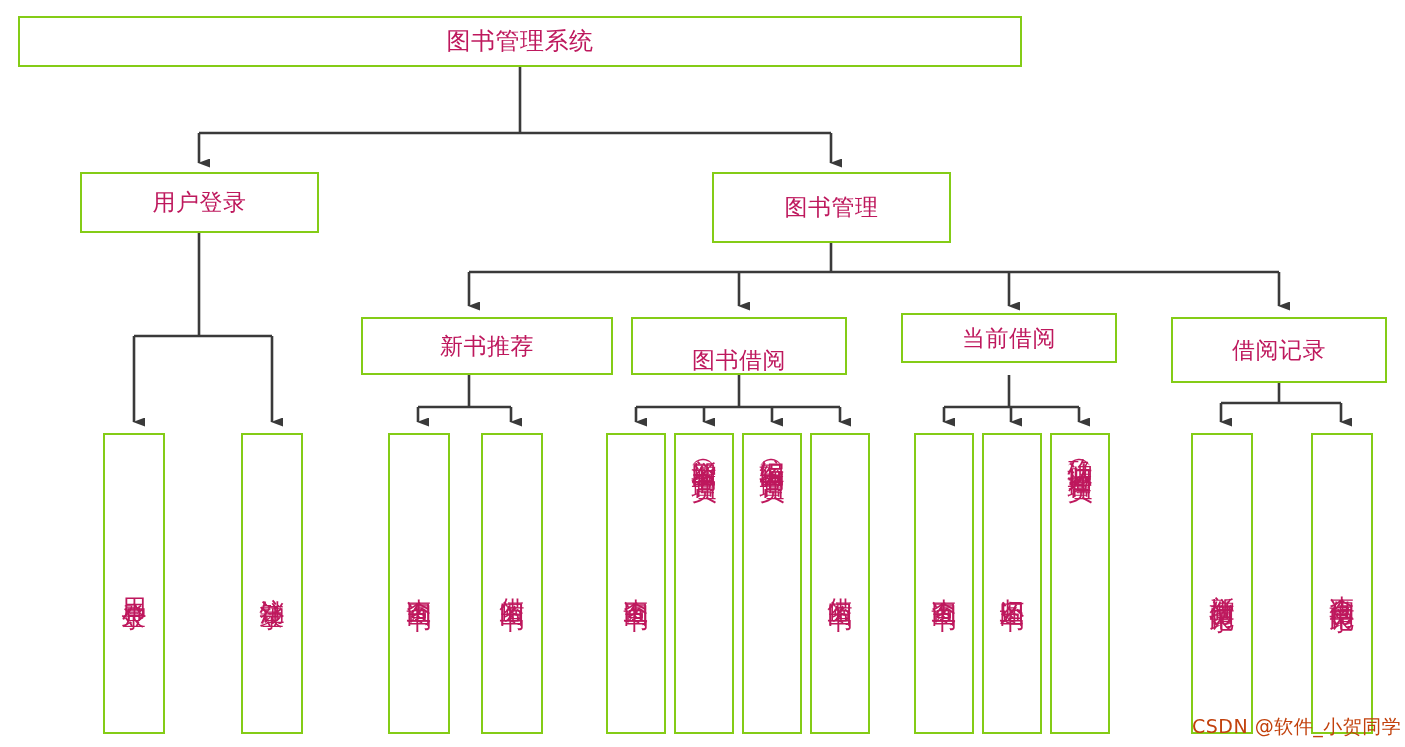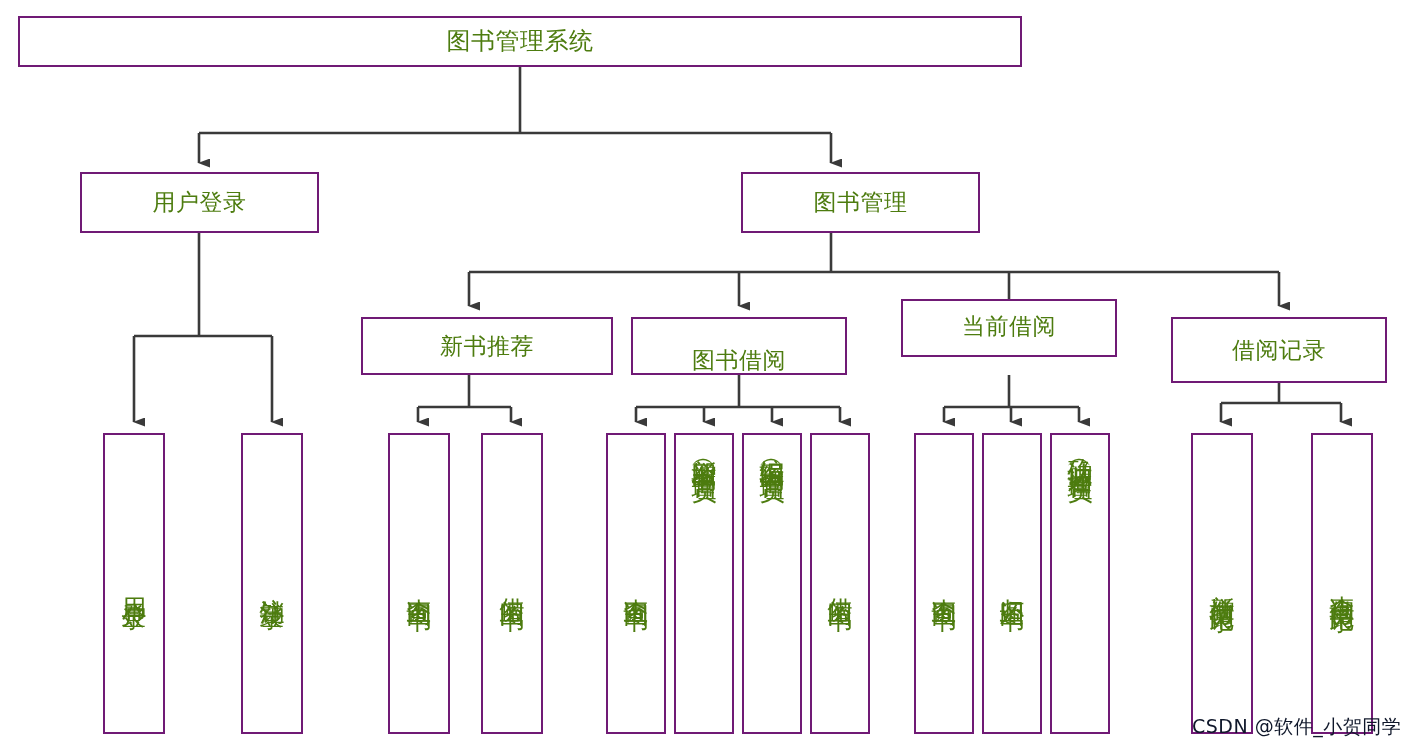--- a/index.html
+++ b/index.html
@@ -23,25 +23,25 @@
     left: 0;
     top: 0;
     width: 1405px;
     height: 747px;
     pointer-events: none;
   }
   .node {
     position: absolute;
     box-sizing: border-box;
     background: #ffffff;
-    border: 2px solid #701a75;
+    border: 2px solid #84cc16;
     display: flex;
     align-items: center;
     justify-content: center;
-    color: #4d7c0f;
+    color: #be185d;
   }
   .node .node-label {
     display: block;
     text-align: center;
     line-height: 1.08;
     white-space: nowrap;
   }
   
   .node.horiz .node-label {
     font-size: 23px;
@@ -67,21 +67,21 @@
   
   .node.vert.centered {
     align-items: center;
     padding-top: 0;
   }
   #watermark {
     position: absolute;
     left: 1192px;
     top: 714px;
     font-size: 19px;
-    color: #0f172a;
+    color: #c2410c;
     white-space: nowrap;
     letter-spacing: 0.5px;
   }
 </style>
 </head>
 <body>
 
 <div id="diagram-root">
 
   <svg id="edge-layer" viewBox="0 0 1405 747" width="1405" height="747" xmlns="http://www.w3.org/2000/svg">
@@ -134,31 +134,31 @@
     </g>
   </svg>
 
   <div class="node root horiz" style="left:18px; top:16px; width:1004px; height:51px;">
     <span class="node-label">图书管理系统</span>
   </div>
 
   <div class="node horiz" style="left:80px; top:172px; width:239px; height:61px;">
     <span class="node-label">用户登录</span>
   </div>
-  <div class="node horiz" style="left:712px; top:172px; width:239px; height:61px;margin-left:29px;">
+  <div class="node horiz" style="left:712px; top:172px; width:239px; height:71px;">
     <span class="node-label">图书管理</span>
   </div>
 
   <div class="node horiz" style="left:361px; top:317px; width:252px; height:58px;">
     <span class="node-label">新书推荐</span>
   </div>
   <div class="node horiz" style="left:631px; top:317px; width:216px; height:58px;align-items:flex-end;">
     <span class="node-label">图书借阅</span>
   </div>
-  <div class="node horiz" style="left:901px; top:299px; width:216px; height:58px;font-family:Liberation Mono, monospace;">
+  <div class="node horiz" style="left:901px; top:313px; width:216px; height:50px;">
     <span class="node-label">当前借阅</span>
   </div>
   <div class="node horiz" style="left:1171px; top:317px; width:216px; height:66px;">
     <span class="node-label">借阅记录</span>
   </div>
 
   <div class="node vert centered" style="left:103px; top:433px; width:62px; height:301px;">
     <span class="node-label">用户登录</span>
   </div>
   <div class="node vert centered" style="left:241px; top:433px; width:62px; height:301px;">

